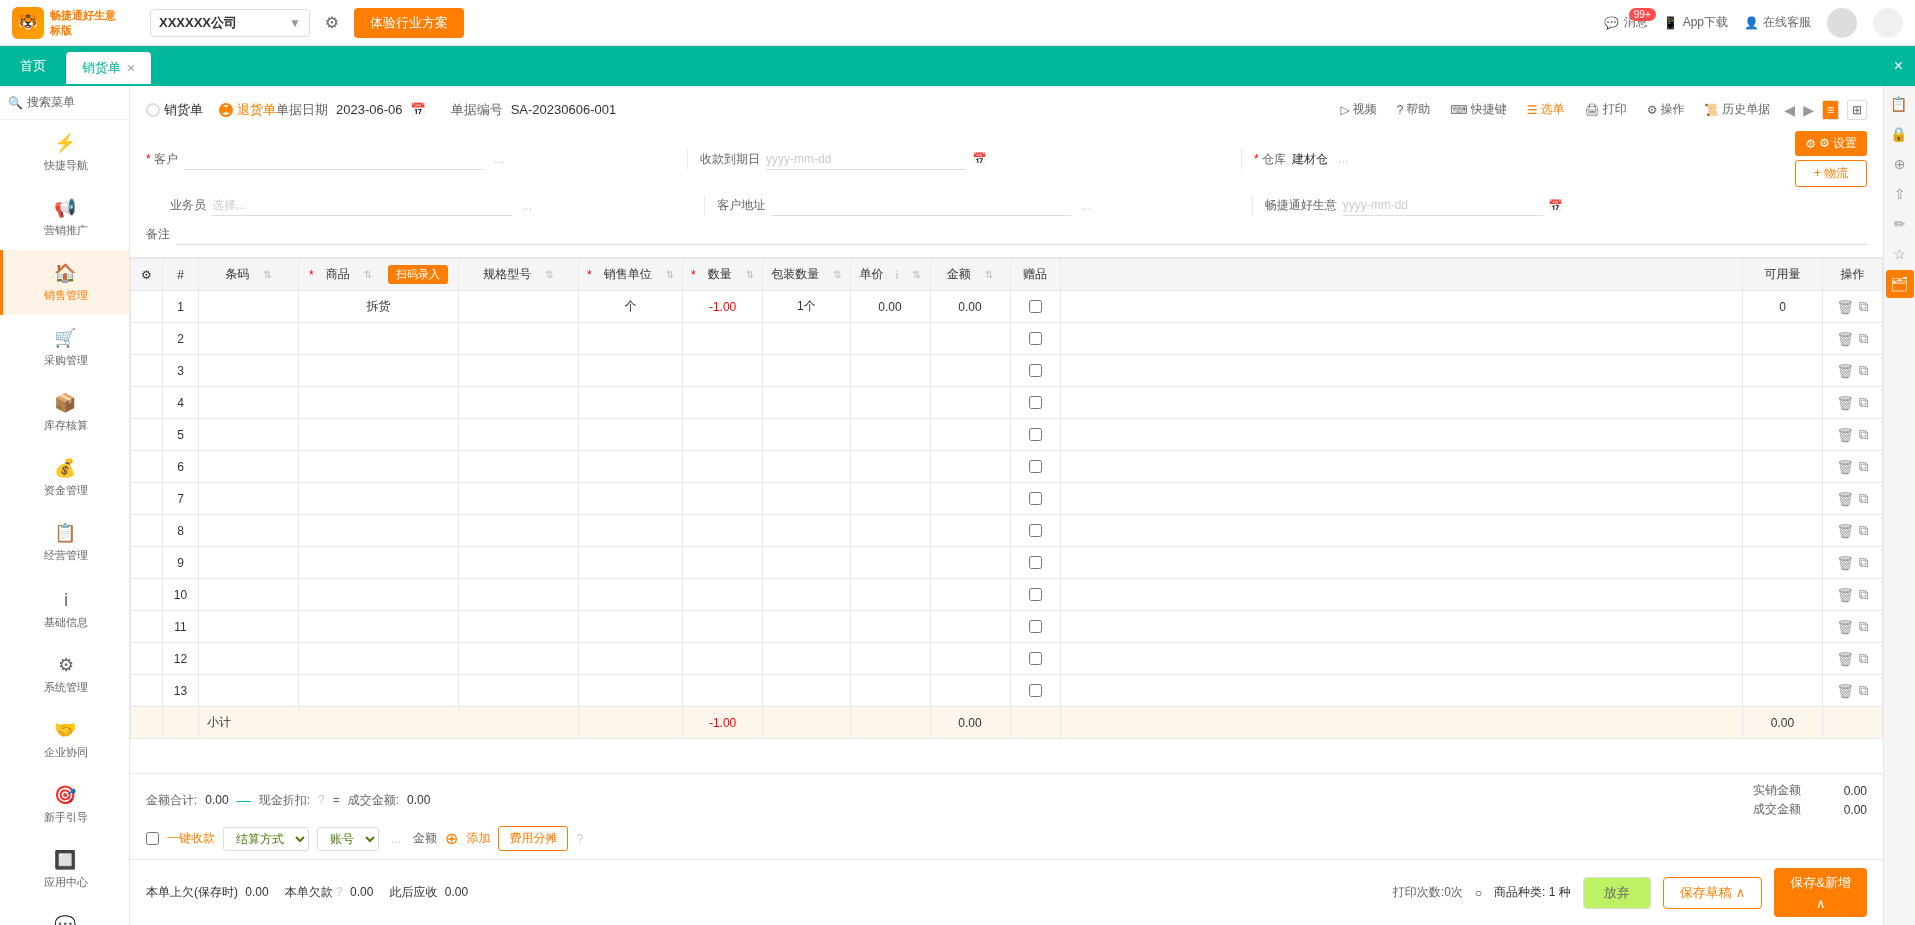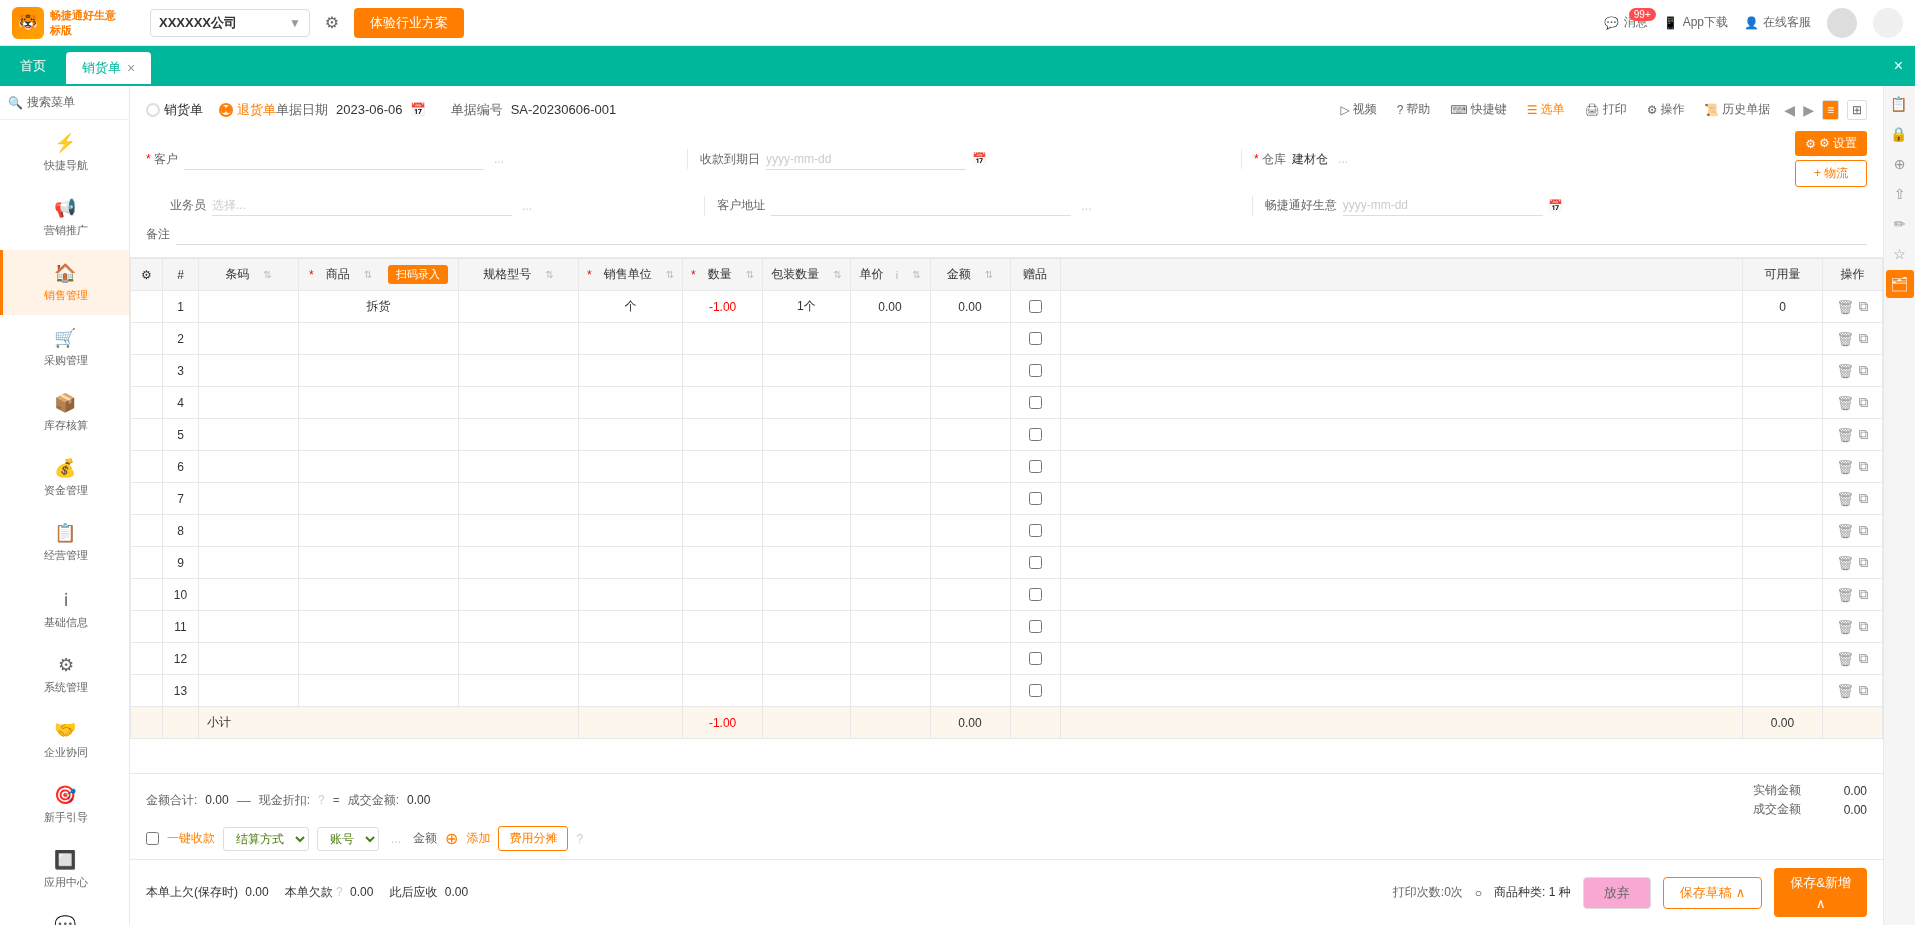--- a/index.html
+++ b/index.html
@@ -98,21 +98,21 @@
     .method-select { border: 1px solid #ddd; border-radius: 3px; padding: 3px 8px; font-size: 12px; color: #4d7c0f; cursor: pointer; background: #fff; }
     .expense-btn { border: 1px solid #ff7d00; color: #ff7d00; background: #fff; padding: 3px 10px; border-radius: 3px; cursor: pointer; font-size: 12px; }
     .help-icon { color: #ccc; cursor: pointer; }
 
     
     .footer-bar { display: flex; align-items: center; background: #fff; border-top: 1px solid #e8e8e8; padding: 8px 16px; gap: 16px; font-size: 12px; }
     .footer-stat { color: #666; }
     .footer-stat span { color: #333; font-weight: 500; }
     .footer-right { margin-left: auto; display: flex; align-items: center; gap: 12px; }
     .product-type { color: #666; }
-    .abandon-btn { border: 1px solid #ddd; background: #f9a8d4; color: #666; padding: 6px 20px; border-radius: 4px; cursor: pointer; font-size: 13px; }
+    .abandon-btn { border: 1px solid #ddd; background: #bef264; color: #666; padding: 6px 20px; border-radius: 4px; cursor: pointer; font-size: 13px; }
     .save-draft-btn { border: 1px solid #ff7d00; background: #fff; color: #ff7d00; padding: 6px 16px; border-radius: 4px; cursor: pointer; font-size: 13px; display: flex; align-items: center; gap: 4px; }
     .save-new-btn { background: #ff7d00; color: #fff; border: none; padding: 6px 16px; border-radius: 4px; cursor: pointer; font-size: 13px; display: flex; align-items: center; gap: 4px; flex-direction: column; }
 
     
     .right-panel { width: 32px; background: #f5f5f5; border-left: 1px solid #e8e8e8; display: flex; flex-direction: column; align-items: center; padding: 4px 0; gap: 2px; }
     .right-panel-btn { width: 28px; height: 28px; display: flex; align-items: center; justify-content: center; color: #999; cursor: pointer; font-size: 14px; border-radius: 3px; }
     .right-panel-btn.active { background: #ff7d00; color: #fff; }
 
     .th-sort { display: flex; align-items: center; justify-content: center; gap: 12px; }
     .info-icon { color: #bbb; font-size: 11px; }

